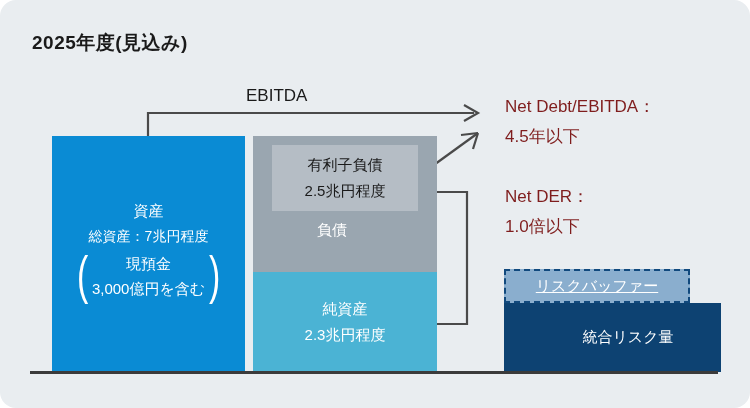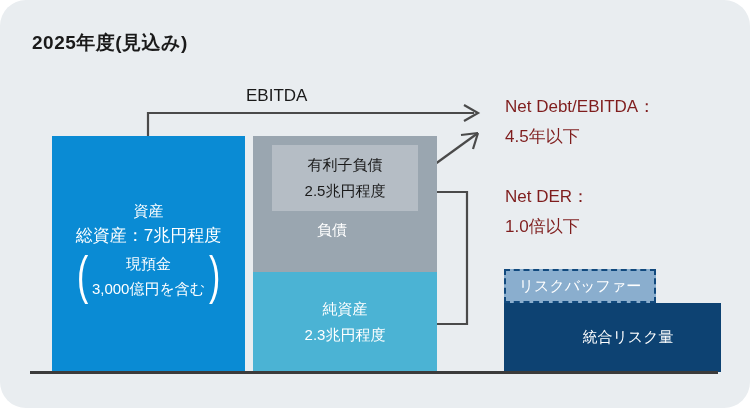--- a/index.html
+++ b/index.html
@@ -12,21 +12,21 @@
     height: 408px;
     overflow: hidden;
     font-family: "Liberation Sans", "DejaVu Sans", sans-serif;
   }
 
   #canvas {
     position: relative;
     width: 750px;
     height: 408px;
     background: #e9edf0;
-    border-radius: 26px;
+    border-radius: 16px;
     overflow: hidden;
     box-sizing: border-box;
   }
 
   
   .title {
     position: absolute;
     left: 32px;
     top: 30px;
     font-size: 19px;
@@ -66,21 +66,21 @@
     flex-direction: column;
     align-items: center;
     transform: translateY(-4px);
   }
   .assets-title {
     font-size: 15px;
     line-height: 24px;
     white-space: nowrap;
   }
   .assets-total {
-    font-size: 17px;
+    font-size: 14px;
     line-height: 26px;
     white-space: nowrap;
   }
   .paren-group {
     display: flex;
     align-items: center;
     justify-content: center;
     margin-top: 2px;
   }
   .paren {
@@ -199,31 +199,32 @@
     position: absolute;
     left: 504px;
     top: 269px;
     width: 186px;
     height: 103px;
   }
   .risk-buffer {
     position: absolute;
     left: 0;
     top: 0;
-    width: 152px;
+    width: 186px;
     height: 34px;
     background: #8aaece;
     border: 2px dashed #11497d;
     box-sizing: border-box;
     color: #ffffff;
     display: flex;
     align-items: center;
     justify-content: center;
     font-size: 15px;
     white-space: nowrap;
+    text-decoration: underline;
   }
   .risk-total {
     position: absolute;
     left: 0;
     top: 34px;
     width: 186px;
     height: 69px;
     background: #0d4272;
     color: #ffffff;
     display: flex;

